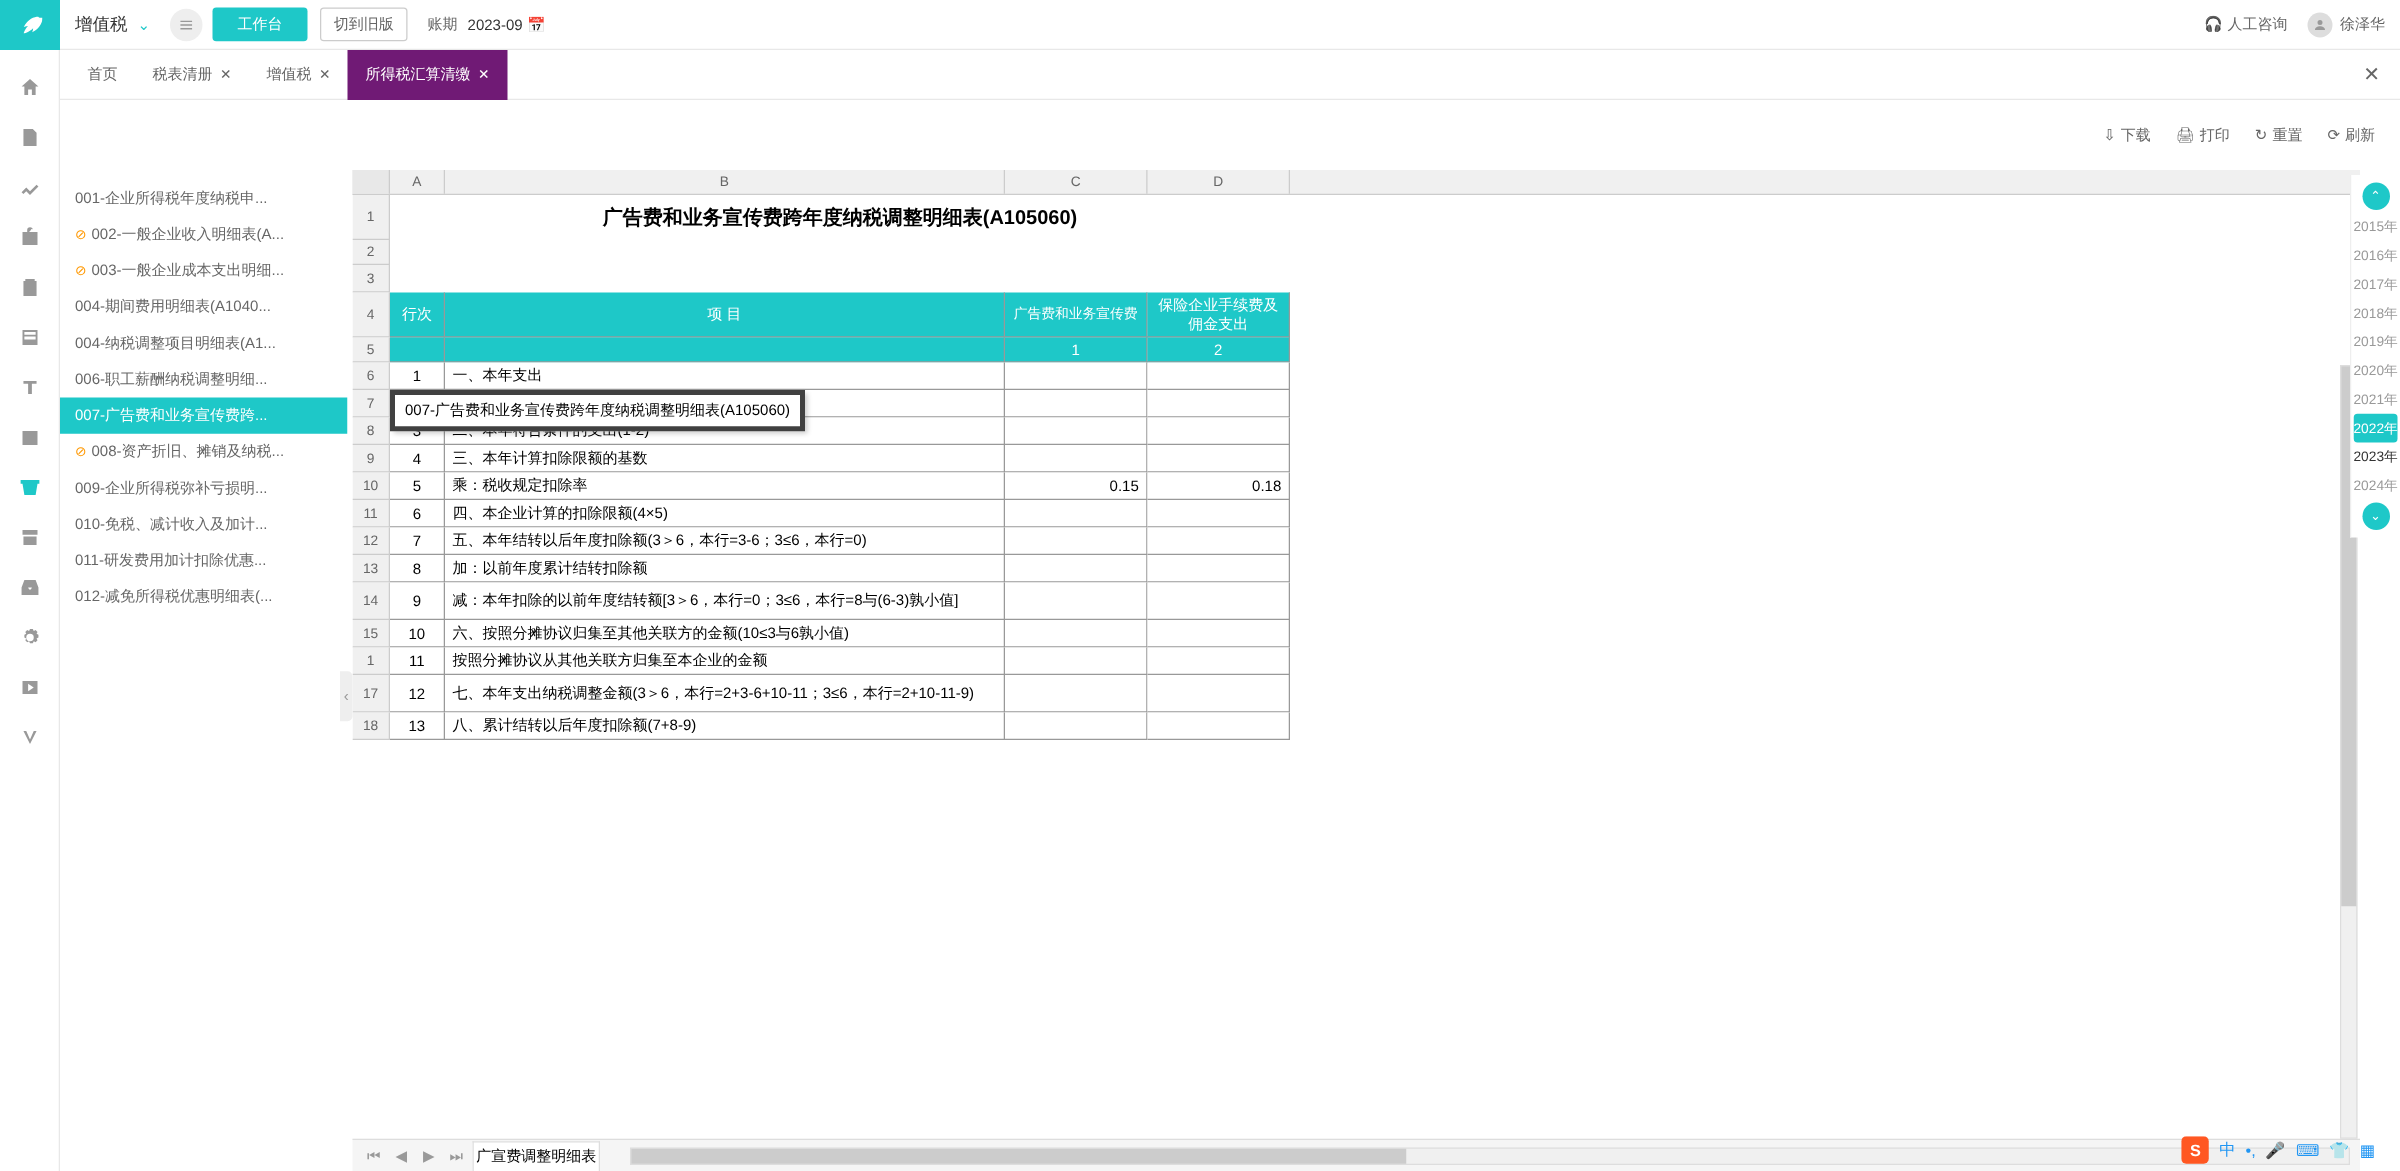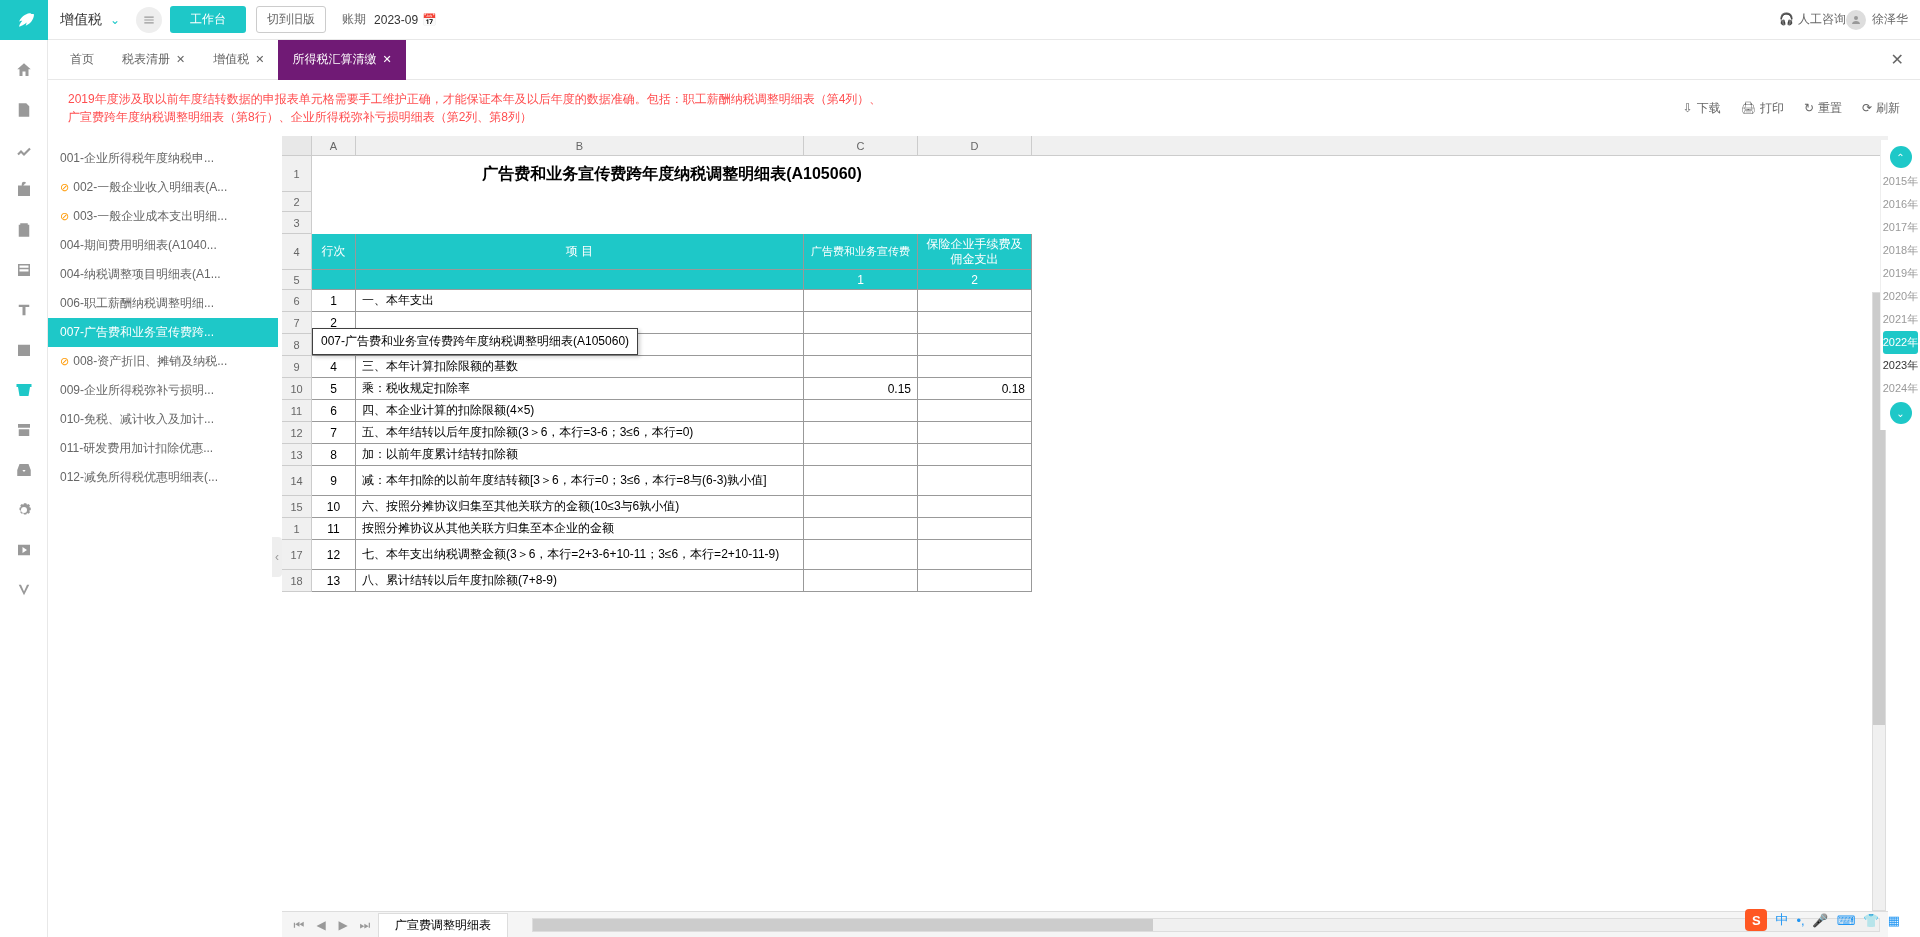--- a/index.html
+++ b/index.html
@@ -15,21 +15,21 @@
 
 .topbar { position: fixed; left: 48px; top: 0; right: 0; height: 40px; background: #fff; display: flex; align-items: center; padding: 0 12px; border-bottom: 1px solid #e8e8e8; z-index: 90; }
 .module-name { font-size: 14px; color: #333; margin-right: 8px; }
 .chevron-down { color: #1ec8c8; margin-right: 16px; }
 .round-btn { width: 26px; height: 26px; border-radius: 50%; background: #eee; display: flex; align-items: center; justify-content: center; margin-right: 8px; color: #999; }
 .workspace-btn { background: #1ec8c8; color: #fff; padding: 5px 20px; border-radius: 3px; margin-right: 10px; cursor: pointer; }
 .old-ver-btn { border: 1px solid #ccc; padding: 4px 10px; border-radius: 3px; margin-right: 16px; cursor: pointer; color: #666; }
 .period-label { color: #666; margin-right: 8px; }
 .period-value { color: #333; margin-right: 4px; }
 .cal-icon { color: #1ec8c8; }
-.topbar-right { margin-left: auto; display: flex; align-items: center; color: #666; }
+.topbar-right { margin-left: auto; display: flex; align-items: center; gap: 16px; color: #666; }
 .user-area { display: flex; align-items: center; gap: 6px; }
 .avatar { width: 20px; height: 20px; border-radius: 50%; background: #ddd; display: flex; align-items: center; justify-content: center; }
 
 .tabs-bar { position: fixed; left: 48px; top: 40px; right: 0; height: 40px; background: #fff; display: flex; align-items: center; padding: 0 8px; border-bottom: 1px solid #e8e8e8; z-index: 80; }
 .tab { padding: 0 14px; height: 40px; display: flex; align-items: center; color: #666; cursor: pointer; gap: 6px; justify-content: center; }
 .tab.active { background: #701a75; color: #fff; }
 .tab .close { font-size: 11px; }
 .tabs-close-all { margin-left: auto; margin-right: 8px; cursor: pointer; color: #666; font-size: 16px; }
 
 .notice-bar { position: fixed; left: 48px; top: 80px; right: 0; height: 56px; background: #fff; display: flex; align-items: center; padding: 8px 20px; z-index: 70; }
@@ -58,25 +58,25 @@
 .row { display: flex; }
 .row-h { width: 30px; background: #f0f0f0; border-right: 1px solid #ccc; border-bottom: 1px solid #ccc; text-align: center; color: #666; font-size: 11px; display: flex; align-items: center; justify-content: center; }
 .cell { border-right: 1px solid #999; border-bottom: 1px solid #999; padding: 2px 6px; display: flex; align-items: center; font-size: 12px; position: relative; }
 .cell.no-border { border-right: none; border-bottom: none; }
 .title-row .cell { height: 36px; justify-content: center; font-size: 16px; font-weight: bold; border: none; }
 .unit-row .cell { height: 22px; justify-content: flex-end; border: none; color: #333; }
 .header-cell { background: #1ec8c8; color: #fff; text-align: center; justify-content: center; font-size: 12px; }
 .data-cell { background: #fff; }
 .num-cell { text-align: right; justify-content: flex-end; }
 
-.tooltip { position: absolute; background: #fff; border: 1px solid #404040; box-shadow: 2px 2px 4px rgba(0,0,0,0.2); padding: 4px 8px; font-size: 12px; z-index: 200; left: 30px; top: 172px; white-space: nowrap; min-width: 320px; }
+.tooltip { position: absolute; background: #fff; border: 4px solid #404040; box-shadow: 2px 2px 4px rgba(0,0,0,0.2); padding: 4px 8px; font-size: 12px; z-index: 200; left: 30px; top: 156px; white-space: nowrap; min-width: 320px; }
 
 .sheet-tabs { position: absolute; left: 0; right: 0; bottom: 0; height: 26px; background: #f5f5f5; border-top: 1px solid #ddd; display: flex; align-items: center; padding: 0 8px; gap: 4px; }
 .arr { width: 18px; text-align: center; color: #999; cursor: pointer; }
-.sheet-tab { padding: 3px 16px; background: #fff; border: 1px solid #ddd; border-bottom: none; font-size: 12px; }
+.sheet-tab { padding: 3px 2px; background: #fff; border: 1px solid #ddd; border-bottom: none; font-size: 12px; }
 .hscroll { flex: 1; margin-left: 20px; height: 14px; background: #f0f0f0; border: 1px solid #ddd; position: relative; }
 .hscroll-thumb { position: absolute; left: 0; width: 620px; height: 100%; background: #ccc; }
 
 .year-rail { position: fixed; right: 0; top: 140px; width: 40px; background: #fff; border-left: 1px solid #eee; display: flex; flex-direction: column; align-items: center; padding: 6px 0; gap: 2px; z-index: 60; }
 .rail-btn { width: 22px; height: 22px; border-radius: 50%; background: #1ec8c8; color: #fff; display: flex; align-items: center; justify-content: center; font-size: 10px; cursor: pointer; }
 .year-item { font-size: 11px; color: #999; padding: 4px 0; cursor: pointer; width: 100%; text-align: center; }
 .year-item.current { background: #1ec8c8; color: #fff; border-radius: 3px; }
 .year-item.dark { color: #333; }
 .expand-indicator { position: absolute; right: 26px; top: 140px; width: 12px; height: 40px; background: #eee; border-radius: 4px 0 0 4px; z-index: 55; }
 
@@ -209,21 +209,20 @@
       <span class="close">✕</span>
     </div>
   <div class="tab active">
       <span>所得税汇算清缴</span>
       <span class="close">✕</span>
     </div>
   <span class="tabs-close-all">✕</span>
 </div>
 
 <div class="notice-bar">
-  <div class="notice-text">2019年度涉及取以前年度结转数据的申报表单元格需要手工维护正确，才能保证本年及以后年度的数据准确。包括：职工薪酬纳税调整明细表（第4列）、广宣费跨年度纳税调整明细表（第8行）、企业所得税弥补亏损明细表（第2列、第8列）</div>
   <div class="toolbar-actions">
     <span>⇩ <span>下载</span></span>
     <span>🖨 <span>打印</span></span>
     <span>↻ <span>重置</span></span>
     <span>⟳ <span>刷新</span></span>
   </div>
 </div>
 
 <div class="content">
   <div class="form-list" id="form-list">

